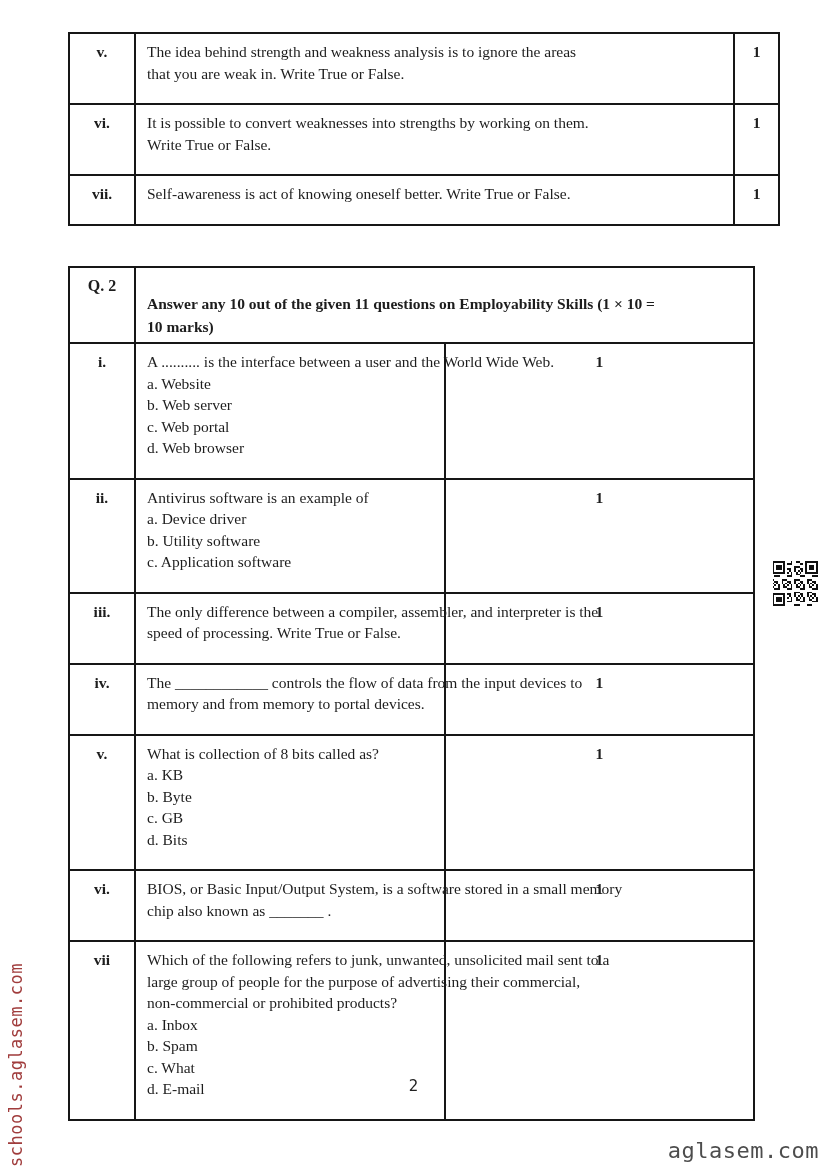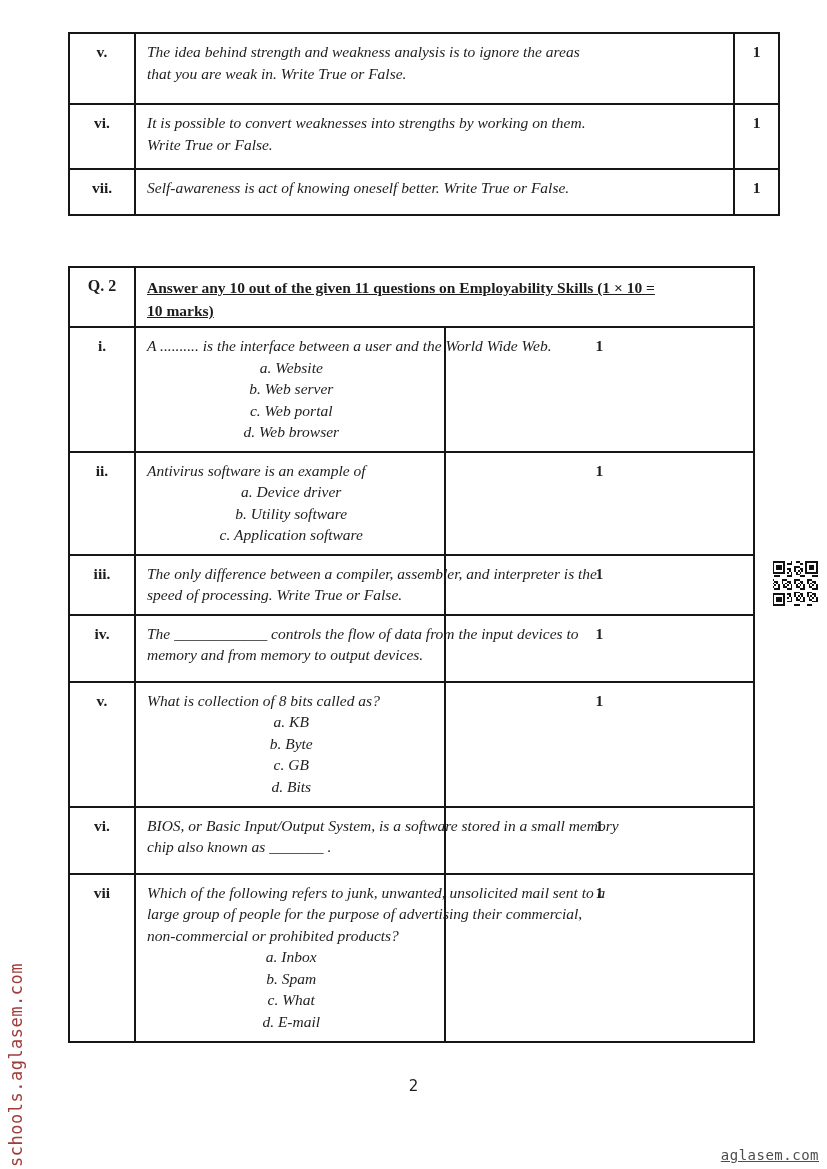--- a/index.html
+++ b/index.html
@@ -24,39 +24,37 @@
     font-size: 15.5px;
   }
   td.num {
     width: 62px;
     text-align: center;
     font-weight: bold;
     padding-top: 9px;
   }
   td.qcell {
     width: 578px;
-    padding: 7px 8px 8px 11px;
+    padding: 7px 8px 19px 11px;
     line-height: 21.5px;
-    font-style: italic;
   }
   td.marks {
     width: 41px;
     text-align: center;
     font-weight: bold;
     padding-top: 9px;
   }
   td.header-cell {
     font-weight: bold;
-    padding: 8px 8px 4px 11px;
+    padding: 24px 8px 4px 11px;
     line-height: 23px;
     font-size: 16px;
-    text-decoration: underline;
   }
   .q-line { white-space: nowrap; }
-  .opt-line { white-space: nowrap; text-align: center; }
+  .opt-line { white-space: nowrap; }
   .t1 { left: 68px; top: 32px; }
   .t2 { left: 68px; top: 266px; }
   .qr {
     position: absolute;
     left: 772px;
     top: 561px;
     width: 46px;
     height: 45px;
   }
   .wm-left {
@@ -68,24 +66,23 @@
     font-family: "DejaVu Sans Mono", monospace;
     font-size: 17px;
     letter-spacing: 0.5px;
     color: #a03c3c;
   }
   .wm-right {
     position: absolute;
     right: 8px;
     bottom: 6px;
     font-family: "DejaVu Sans Mono", monospace;
-    font-size: 14px;
+    font-size: 22px;
     letter-spacing: 0.5px;
     color: #4d4d4d;
-    text-decoration: underline;
   }
   .page-num {
     position: absolute;
     left: 0;
     top: 1077px;
     width: 827px;
     text-align: center;
     font-family: "DejaVu Sans", sans-serif;
     font-size: 15px;
     color: #222222;
@@ -159,21 +156,21 @@
           <td class="qcell">
             <div class="q-line">The only difference between a compiler, assembler, and interpreter is the</div>
             <div class="q-line">speed of processing.  Write True or False.</div>
           </td>
           <td class="marks">1</td>
         </tr>
         <tr style="height: 67px;">
           <td class="num">iv.</td>
           <td class="qcell">
             <div class="q-line">The ____________ controls the flow of data from the input devices to</div>
-            <div class="q-line">memory and from memory to output devices.</div>
+            <div class="q-line">memory and from memory to portal devices.</div>
           </td>
           <td class="marks">1</td>
         </tr>
         <tr style="height: 125px;">
           <td class="num">v.</td>
           <td class="qcell">
             <div class="q-line">What is collection of 8 bits called as?</div>
             <div class="opt-line">a. KB</div>
             <div class="opt-line">b. Byte</div>
             <div class="opt-line">c. GB</div>

